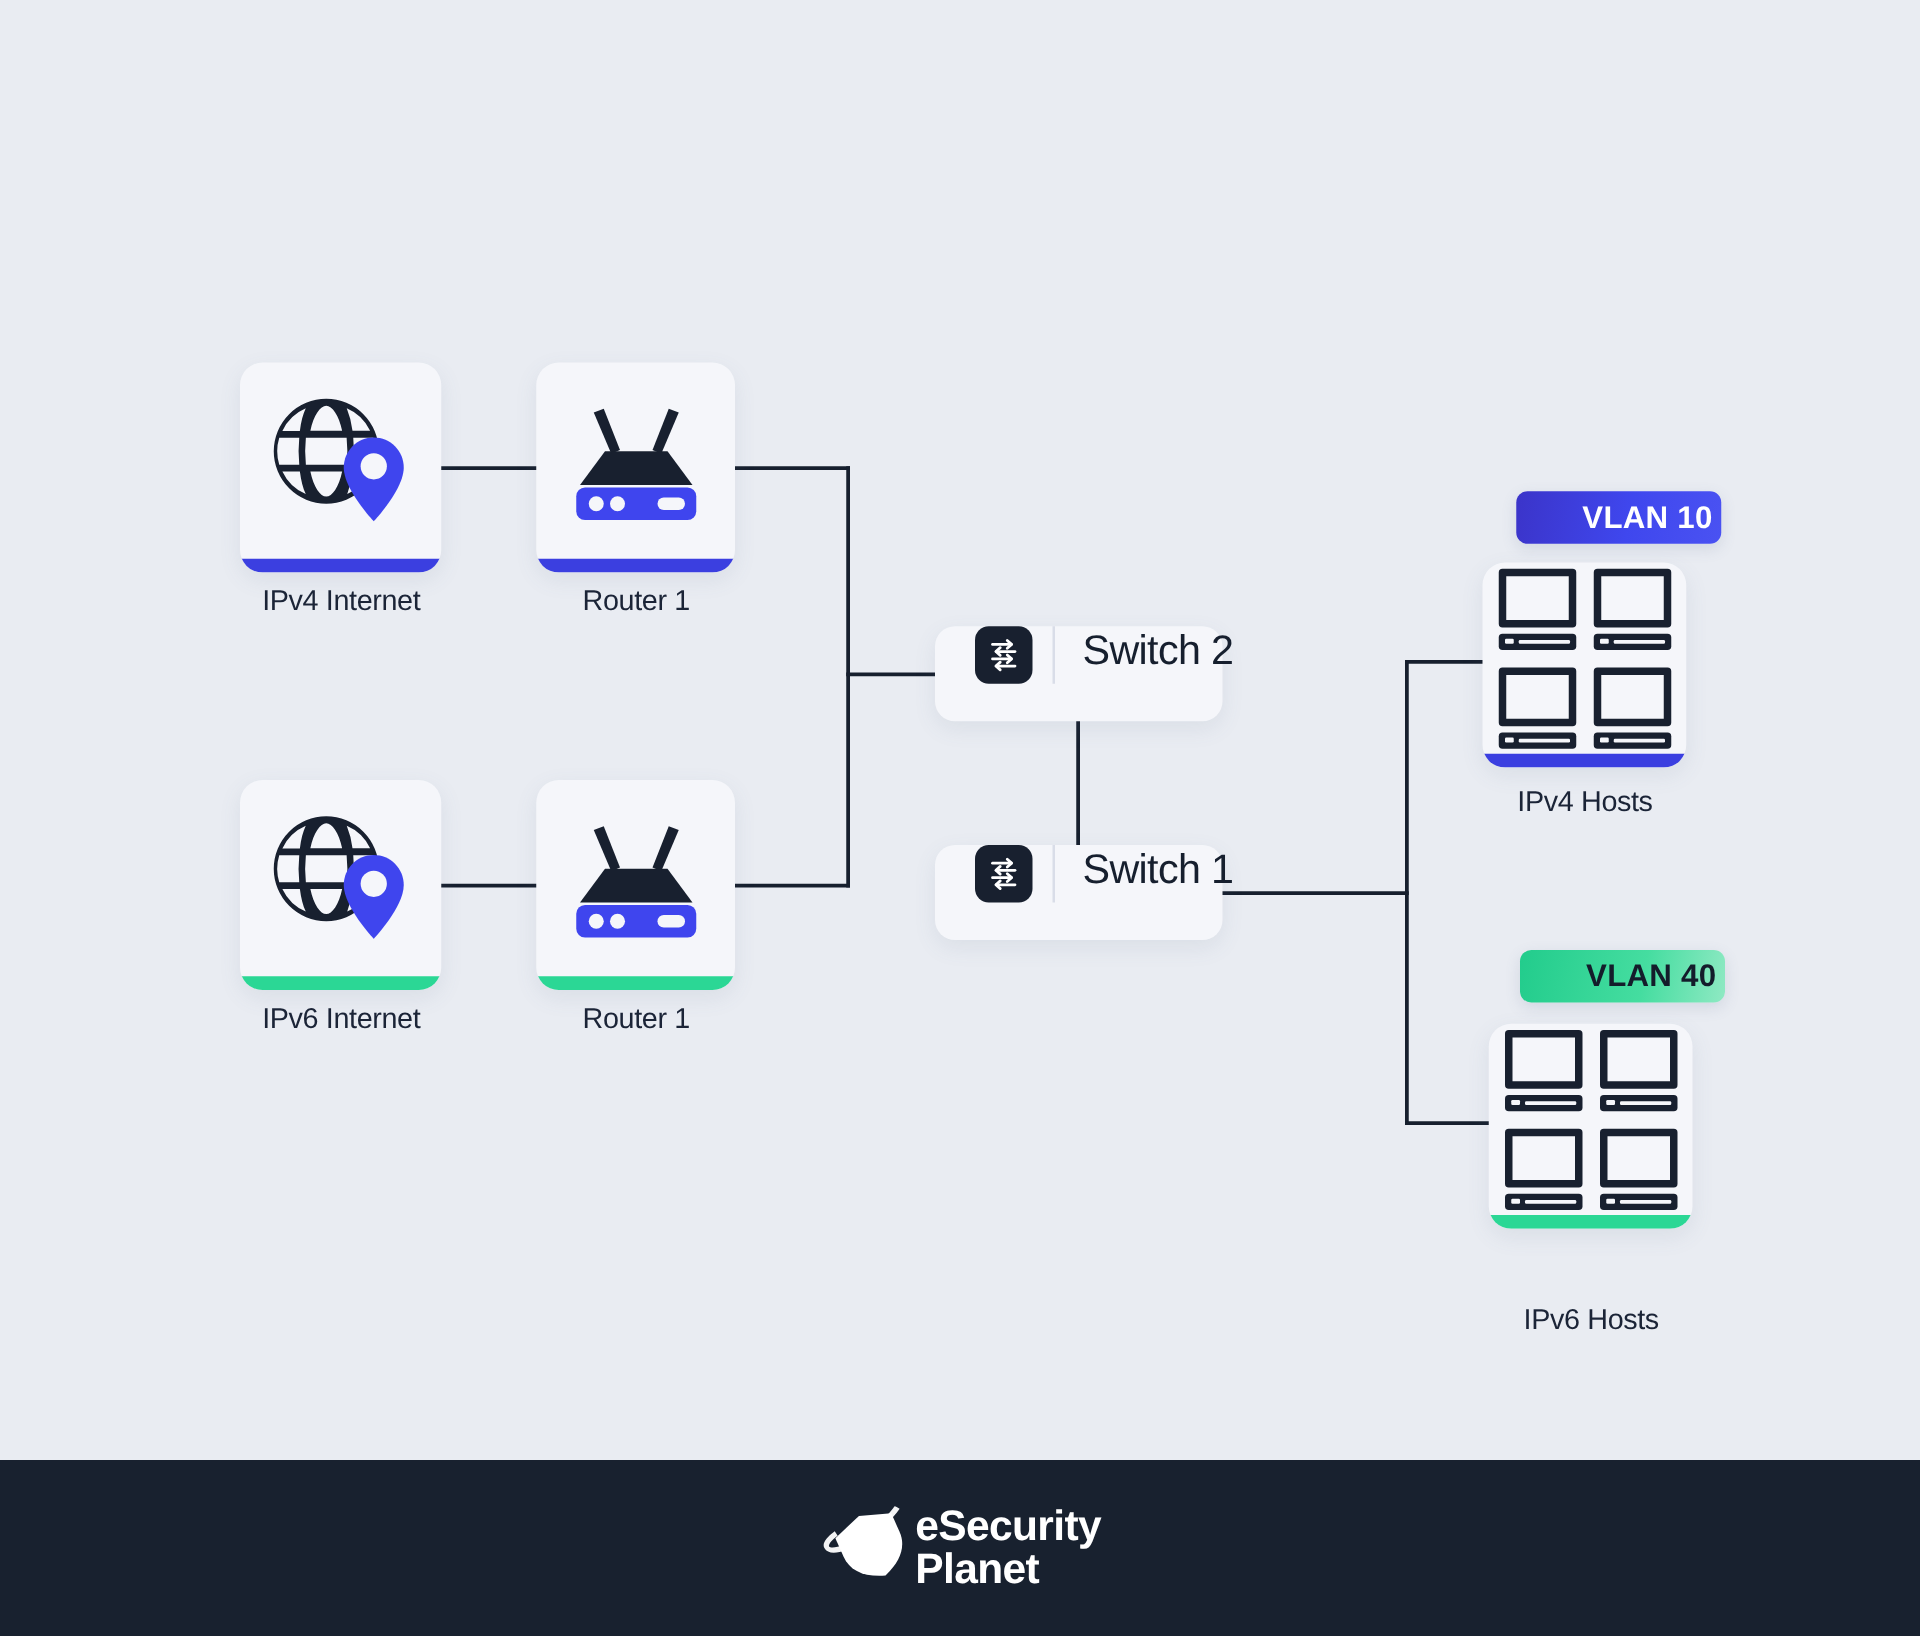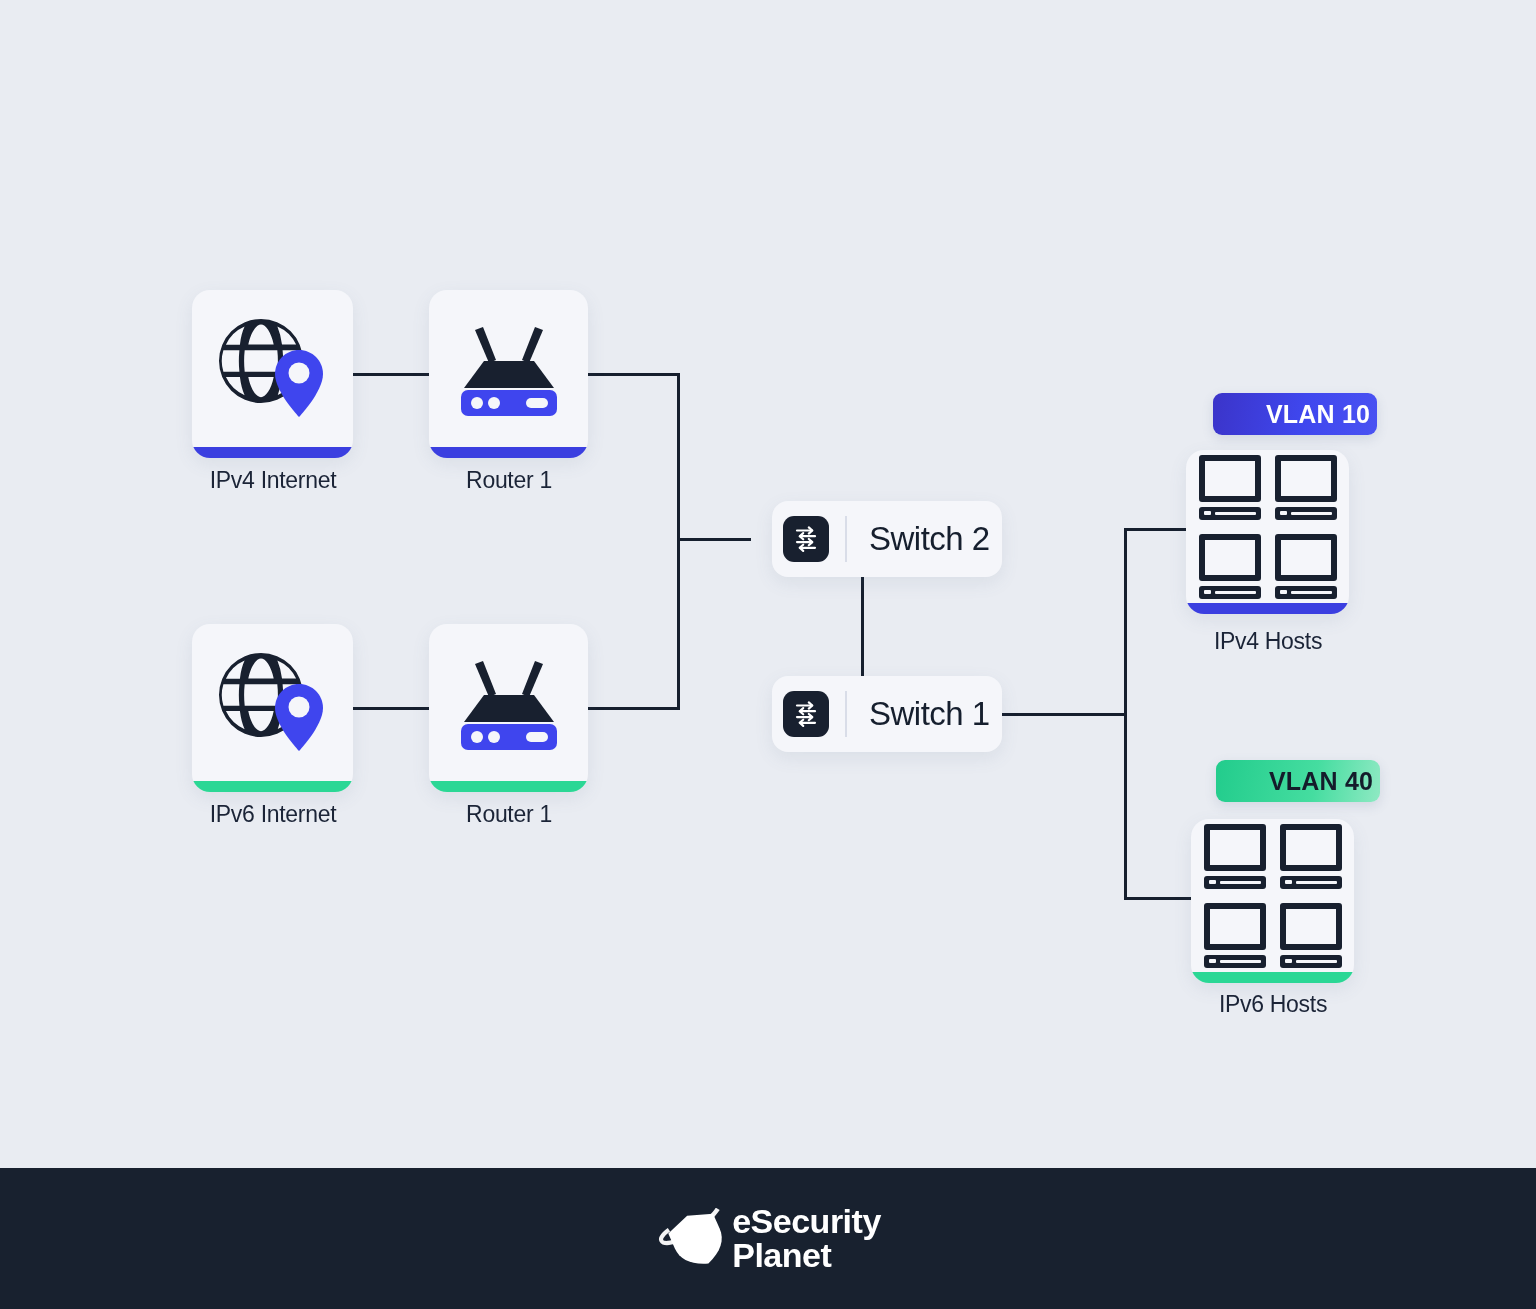--- a/index.html
+++ b/index.html
@@ -54,24 +54,23 @@
     letter-spacing:-.3px;white-space:nowrap;
   }
 
   
   .switch-pill{
     position:absolute;
     height:76px;
     background:#f5f6fa;
     border-radius:16px;
     box-shadow:0 6px 18px rgba(90,103,140,.10);
-    display:flex;align-items:center;
-    padding:0 0 0 11px;
+    display:flex;align-items:flex-start;
+    padding:0 0 0 32px;
     box-sizing:border-box;
-    margin-left:24px;
   }
   .switch-icon{
     width:46px;height:46px;border-radius:11px;background:#18202f;
     display:flex;align-items:center;justify-content:center;flex:none;
   }
   .switch-div{width:2px;height:46px;background:#d9dde8;margin:0 22px 0 16px;flex:none;}
   .switch-label{font-size:33px;letter-spacing:-.5px;color:#161f2e;white-space:nowrap;}
 
   
   .badge{
@@ -98,21 +97,21 @@
   }
   .pc .base i{display:block;width:7px;height:4px;background:#f5f6fa;border-radius:1px;}
   .pc .base u{display:block;flex:1;height:3px;background:#f5f6fa;margin-left:4px;border-radius:1px;}
 
   
   .footer{
     position:absolute;left:0;bottom:0;width:1536px;height:141px;
     background:#18212f;
     display:flex;align-items:center;justify-content:center;
   }
-  .logo{display:flex;align-items:center;gap:3px;}
+  .logo{display:flex;align-items:flex-start;gap:3px;}
   .logo-text{
     color:#ffffff;font-size:34px;font-weight:700;line-height:.98;letter-spacing:-.5px;
   }
   .logo-text span{display:block;}
 </style>
 </head>
 <body>
 
 <div id="stage">
 
@@ -304,21 +303,21 @@
             <div class="screen"></div>
             <div class="base">
               <i></i>
               <u></u>
             </div>
           </div>
       </div>
     </div>
     <div class="accent accent-green"></div>
   </div>
-  <div class="node-label" style="left:1132px;top:991px;width:282px;">IPv6 Hosts</div>
+  <div class="node-label" style="left:1132px;top:1042px;width:282px;">IPv6 Hosts</div>
 
   <div class="footer">
     <div class="logo">
       <svg width="74" height="62" viewBox="0 0 74 62">
         <g fill="#ffffff">
           <path d="M42.5 5.5 18 14.2v16.2c0 12.4 8.4 21.6 24.5 27.4C58.6 52 67 42.8 67 30.4V14.2Z" transform="rotate(-24 42.5 31)"></path>
           <path d="M4.5 33.4c-2-3.3 1.3-8.4 8.3-13.4l2.3 3.5c-5.3 3.8-7.6 7.3-6.8 8.6.9 1.5 5.6 1.2 12.1-1.3 6.9-2.6 15.2-7.4 23-13.5C51.3 11 57.6 4.6 60.8-.3l3.9 2.2c-3.6 5.5-10.2 12.2-18.7 18.9-8.2 6.4-16.9 11.4-24.2 14.2-7.6 2.9-14.6 3.4-17.3-1.6Z" opacity=".95"></path>
         </g>
       </svg>
       <div class="logo-text">

